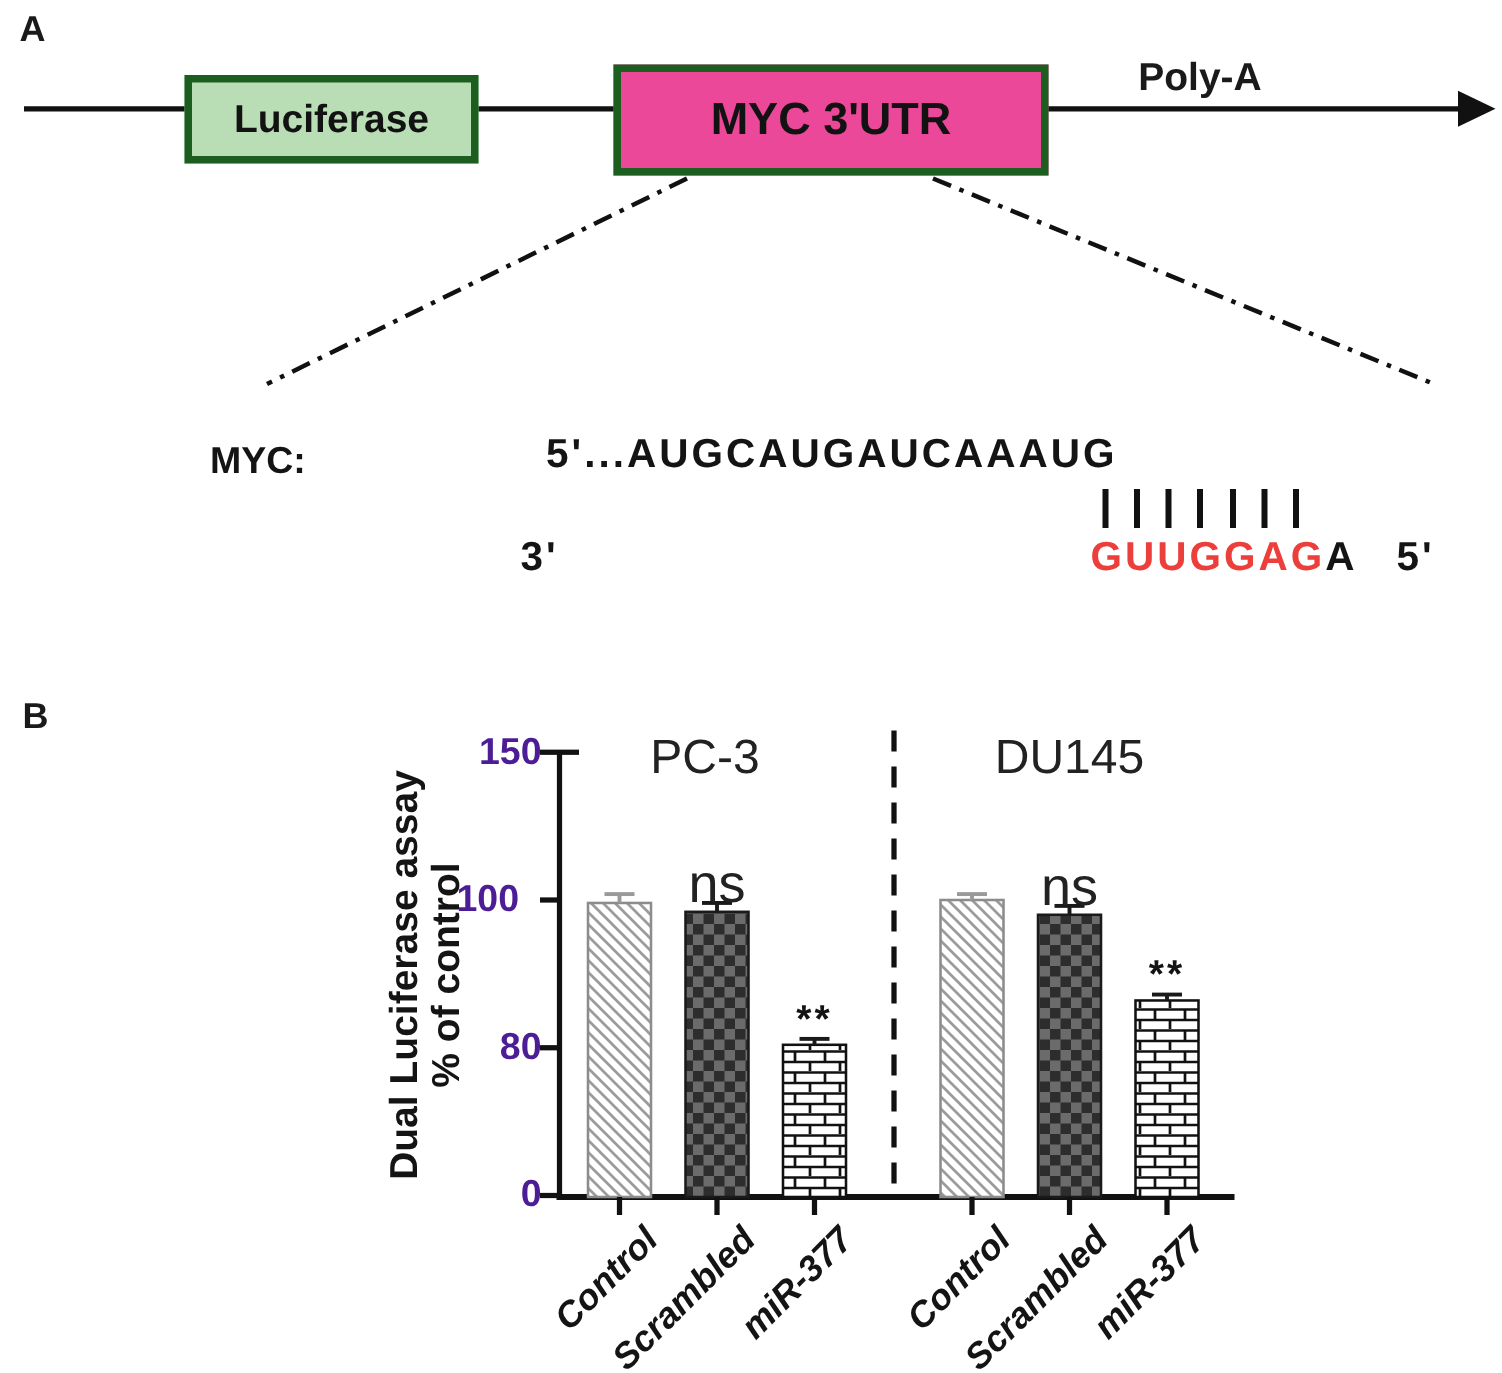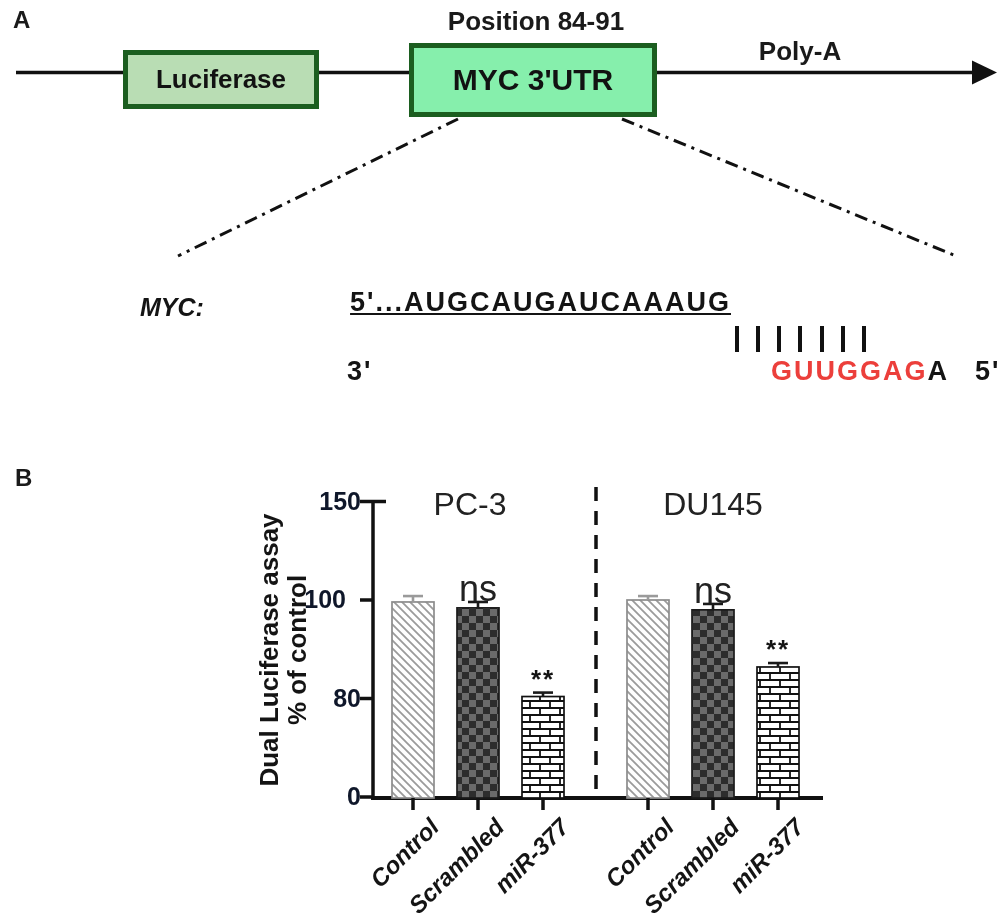--- a/index.html
+++ b/index.html
@@ -10,23 +10,23 @@
   .abs{position:absolute;}
   .panel-letter{font-size:24px;font-weight:bold;color:#1a1a1a;}
   .hdr{font-size:26px;font-weight:bold;color:#1a1a1a;white-space:nowrap;}
   .green-box{
     box-sizing:border-box;border:5px solid #1c5e20;background:#b9ddb4;
     display:flex;align-items:center;justify-content:center;
     font-weight:bold;color:#121212;white-space:nowrap;
   }
   .seq{font-size:27px;font-weight:bold;letter-spacing:2px;white-space:nowrap;color:#141414;}
   .seq-label{font-size:25px;font-weight:bold;white-space:nowrap;color:#141414;}
-  .right-727{left:4px;width:727px;text-align:right;text-decoration:underline;}
+  .right-727{left:18px;width:727px;text-align:right;}
   .pair-bar{position:absolute;width:4px;height:26px;background:#111;}
-  .ytick-label{font-size:25px;font-weight:bold;text-align:right;width:70px;color:#0f172a;}
+  .ytick-label{font-size:25px;font-weight:bold;text-align:right;width:70px;color:#4c1d95;}
   .group-title{font-size:32px;font-weight:500;text-align:center;width:140px;color:#222;}
   .ann-ns{font-size:36px;font-weight:500;text-align:center;width:90px;color:#222;}
   .ann-stars{font-size:26px;font-weight:bold;text-align:center;width:90px;color:#141414;letter-spacing:2px;}
   .cat-label{
     font-size:24px;font-weight:bold;font-style:italic;color:#141414;
     width:170px;text-align:right;white-space:nowrap;
     transform:rotate(-45deg);transform-origin:100% 0;
   }
   .ylab{
     width:360px;height:58px;text-align:center;font-size:26px;font-weight:bold;
@@ -100,47 +100,46 @@
         <line x1="713" y1="798" x2="713" y2="810" stroke="#111" stroke-width="3.5"></line>
         <rect x="757" y="666.98" width="42" height="131.01999999999998" fill="url(#pat-brick)" stroke="#111111" stroke-width="1.7"></rect>
         <line x1="778" y1="666.98" x2="778" y2="663.04" stroke="#1a1a1a" stroke-width="2.6"></line>
         <line x1="768" y1="663.04" x2="788" y2="663.04" stroke="#1a1a1a" stroke-width="2.6"></line>
         <line x1="778" y1="798" x2="778" y2="810" stroke="#111" stroke-width="3.5"></line>
       </g>
   </svg>
 
   <div class="abs panel-letter" style="left:13px;top:6px;">A</div>
 
-  <div class="abs hdr" style="left:416px;top:6px;width:240px;text-align:center;">Position 84-91</div>
 
   <div class="abs hdr" style="left:740px;top:36px;width:120px;text-align:center;">Poly-A</div>
 
   <div class="abs green-box" style="left: 123px; top: 50px; width: 196px; height: 59px; font-size: 26px; background: rgb(185, 221, 180); border-color: rgb(28, 94, 32);">
     <span>Luciferase</span>
   </div>
 
-  <div class="abs green-box" style="left: 409px; top: 43px; width: 248px; height: 74px; font-size: 30px; background: #86efac; border-color: rgb(28, 94, 32);">
+  <div class="abs green-box" style="left: 409px; top: 43px; width: 290px; height: 74px; font-size: 30px; background: #ec4899; border-color: rgb(28, 94, 32);">
     <span>MYC 3'UTR</span>
   </div>
 
-  <div class="abs seq-label" style="left:140px;top:293px;font-style:italic;">MYC:</div>
+  <div class="abs seq-label" style="left:140px;top:293px;">MYC:</div>
   <div class="abs seq right-727" style="top:287px;">5'...AUGCAUGAUCAAAUG</div>
 
   <div id="pair-bars" class="abs" style="left:0;top:0;">
       <div class="pair-bar" style="left: 734.5px; top: 326px;"></div>
       <div class="pair-bar" style="left: 755.8px; top: 326px;"></div>
       <div class="pair-bar" style="left: 777.1px; top: 326px;"></div>
       <div class="pair-bar" style="left: 798.4px; top: 326px;"></div>
       <div class="pair-bar" style="left: 819.7px; top: 326px;"></div>
       <div class="pair-bar" style="left: 841px; top: 326px;"></div>
       <div class="pair-bar" style="left: 862.3px; top: 326px;"></div>
     </div>
 
   <div class="abs seq" style="left:347px;top:356px;">3'</div>
-  <div class="abs seq" style="left:771px;top:356px;">
+  <div class="abs seq" style="left:727px;top:356px;">
     <span class="seq-red" style="color: rgb(236, 63, 59);">GUUGGAG</span><span>A</span><span style="margin-left:26px;">5'</span>
   </div>
 
   <div class="abs panel-letter" style="left:15px;top:464px;">B</div>
 
   <div class="abs ylab" style="left:104px;top:621px;">
     <div>Dual Luciferase assay</div>
     <div>% of control</div>
   </div>
 

